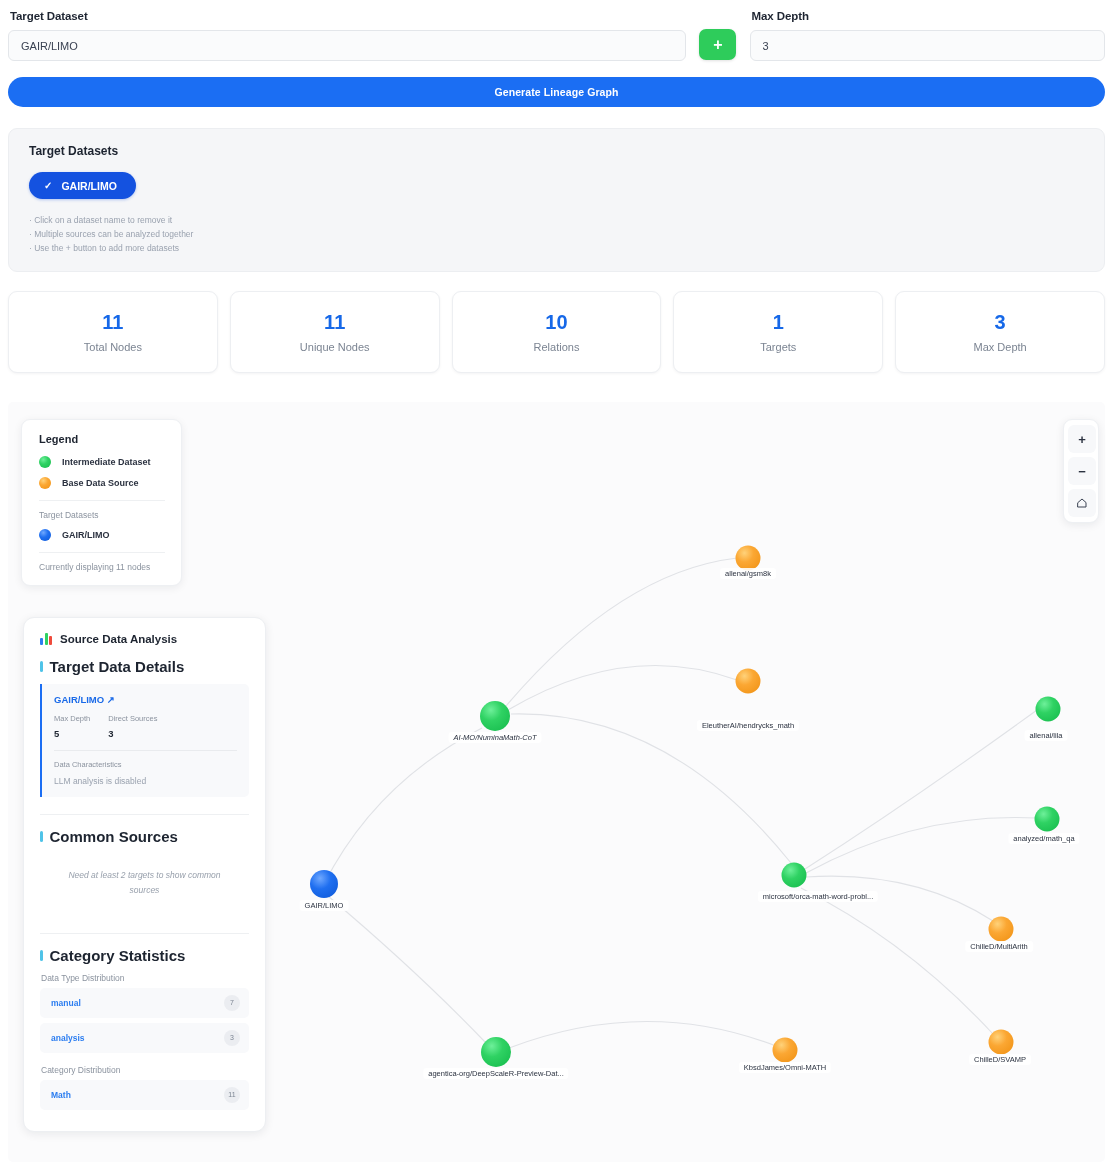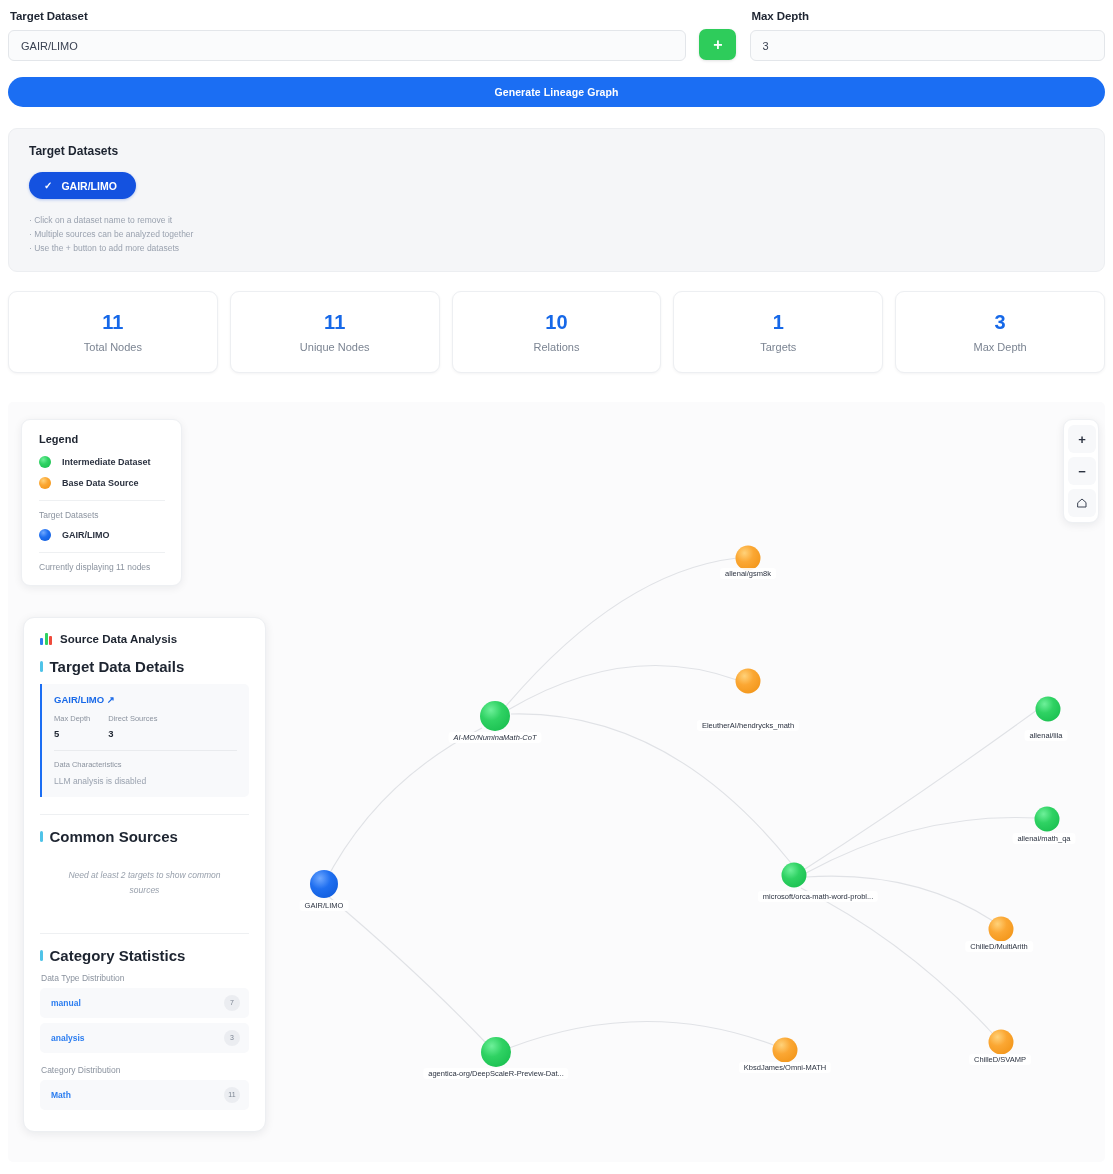--- a/index.html
+++ b/index.html
@@ -292,21 +292,21 @@
       <div class="gnode-label" style="left: 487px; top: 330px; font-style: italic;">AI-MO/NuminaMath-CoT</div>
       <div class="gnode orange" style="left: 740px; top: 156px;"></div>
       <div class="gnode-label" style="left: 740px; top: 166px;">allenai/gsm8k</div>
       <div class="gnode orange" style="left: 740px; top: 279px;"></div>
       <div class="gnode-label" style="left: 740px; top: 290px; margin-top: 28px;">EleutherAI/hendrycks_math</div>
       <div class="gnode green" style="left: 786px; top: 473px;"></div>
       <div class="gnode-label" style="left: 786px; top: 489px; margin-left: 24px;">microsoft/orca-math-word-probl...</div>
       <div class="gnode green" style="left: 1040px; top: 307px;"></div>
       <div class="gnode-label" style="left: 1038px; top: 328px;">allenai/lila</div>
       <div class="gnode green" style="left: 1039px; top: 417px;"></div>
-      <div class="gnode-label" style="left: 1036px; top: 431px;">allenai/math_qa</div>
+      <div class="gnode-label" style="left: 1036px; top: 431px;">analyzed/math_qa</div>
       <div class="gnode orange" style="left: 993px; top: 527px;"></div>
       <div class="gnode-label" style="left: 991px; top: 539px;">ChilleD/MultiArith</div>
       <div class="gnode orange" style="left: 993px; top: 640px;"></div>
       <div class="gnode-label" style="left: 992px; top: 652px;">ChilleD/SVAMP</div>
       <div class="gnode green big" style="left: 488px; top: 650px;"></div>
       <div class="gnode-label" style="left: 488px; top: 666px;">agentica-org/DeepScaleR-Preview-Dat...</div>
       <div class="gnode orange" style="left: 777px; top: 648px;"></div>
       <div class="gnode-label" style="left: 777px; top: 660px; text-align: center;">KbsdJames/Omni-MATH</div>
     </div>
 </div>

